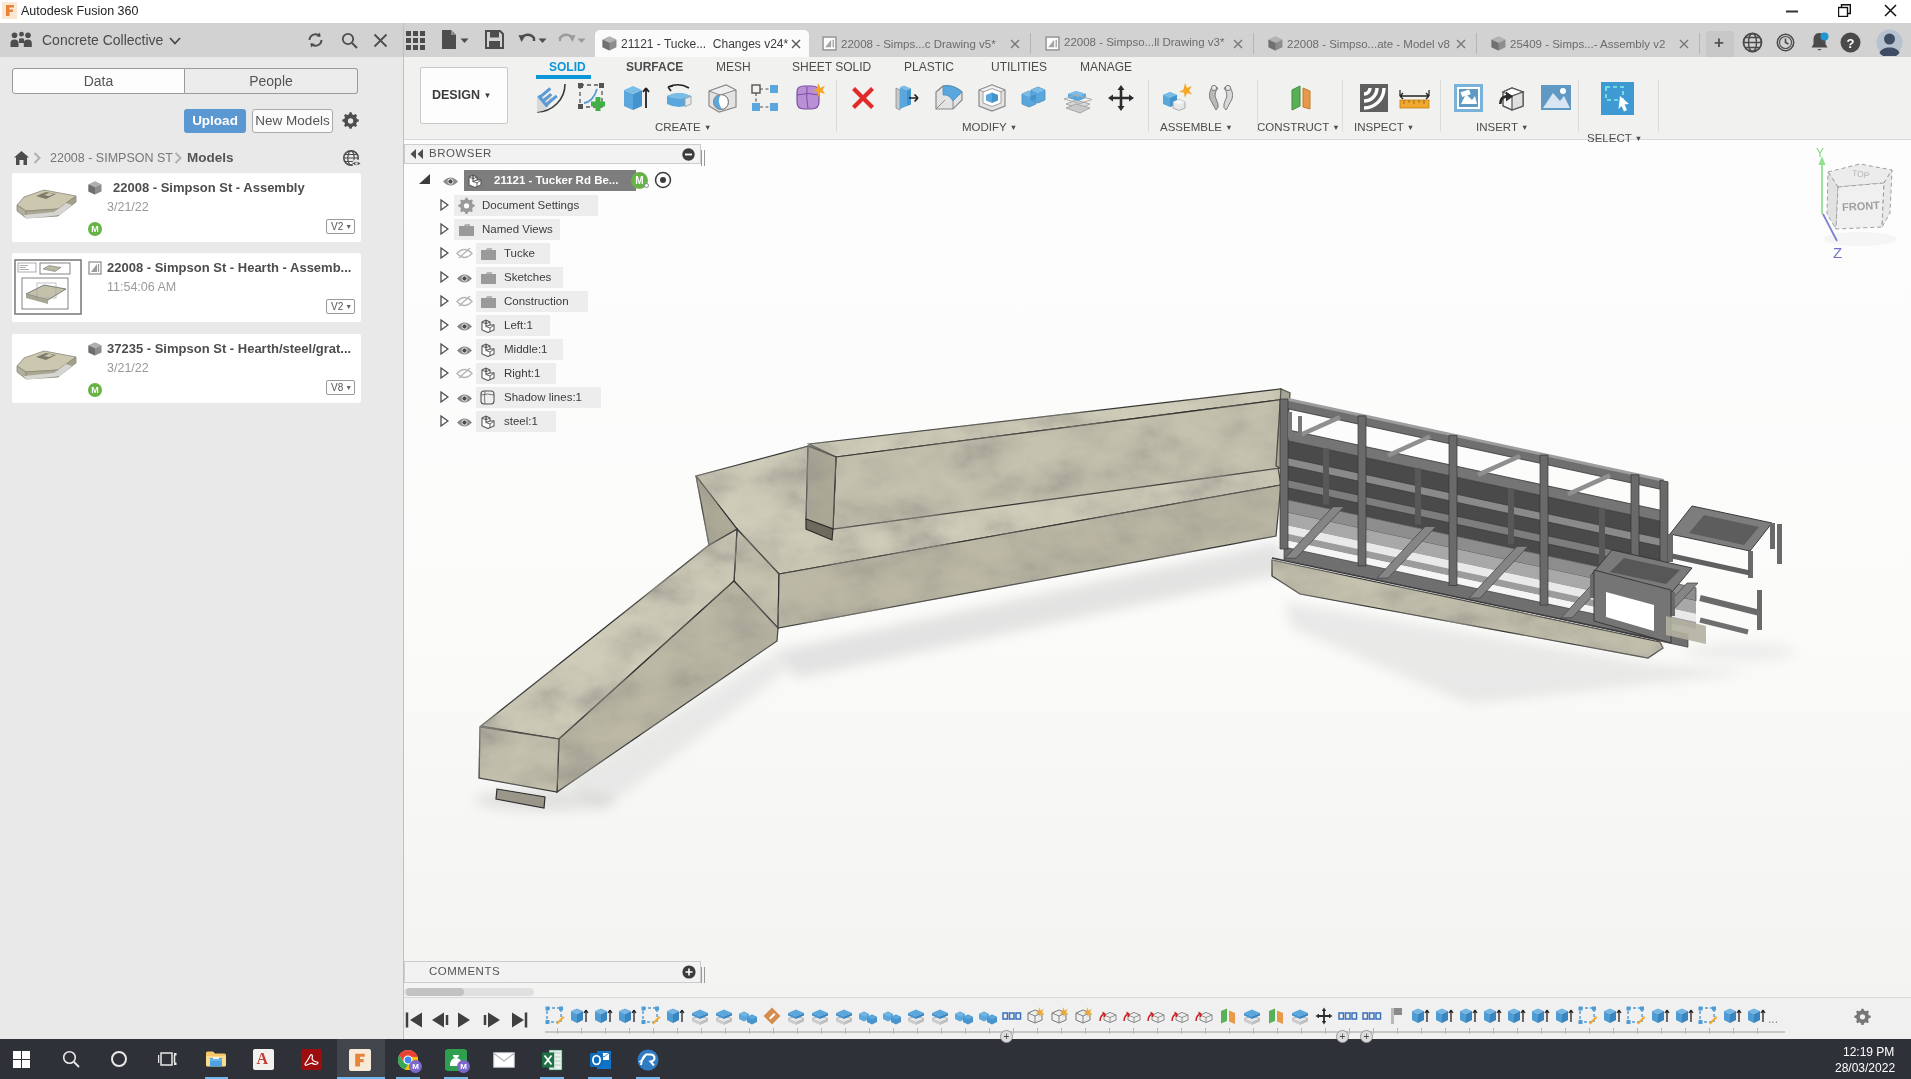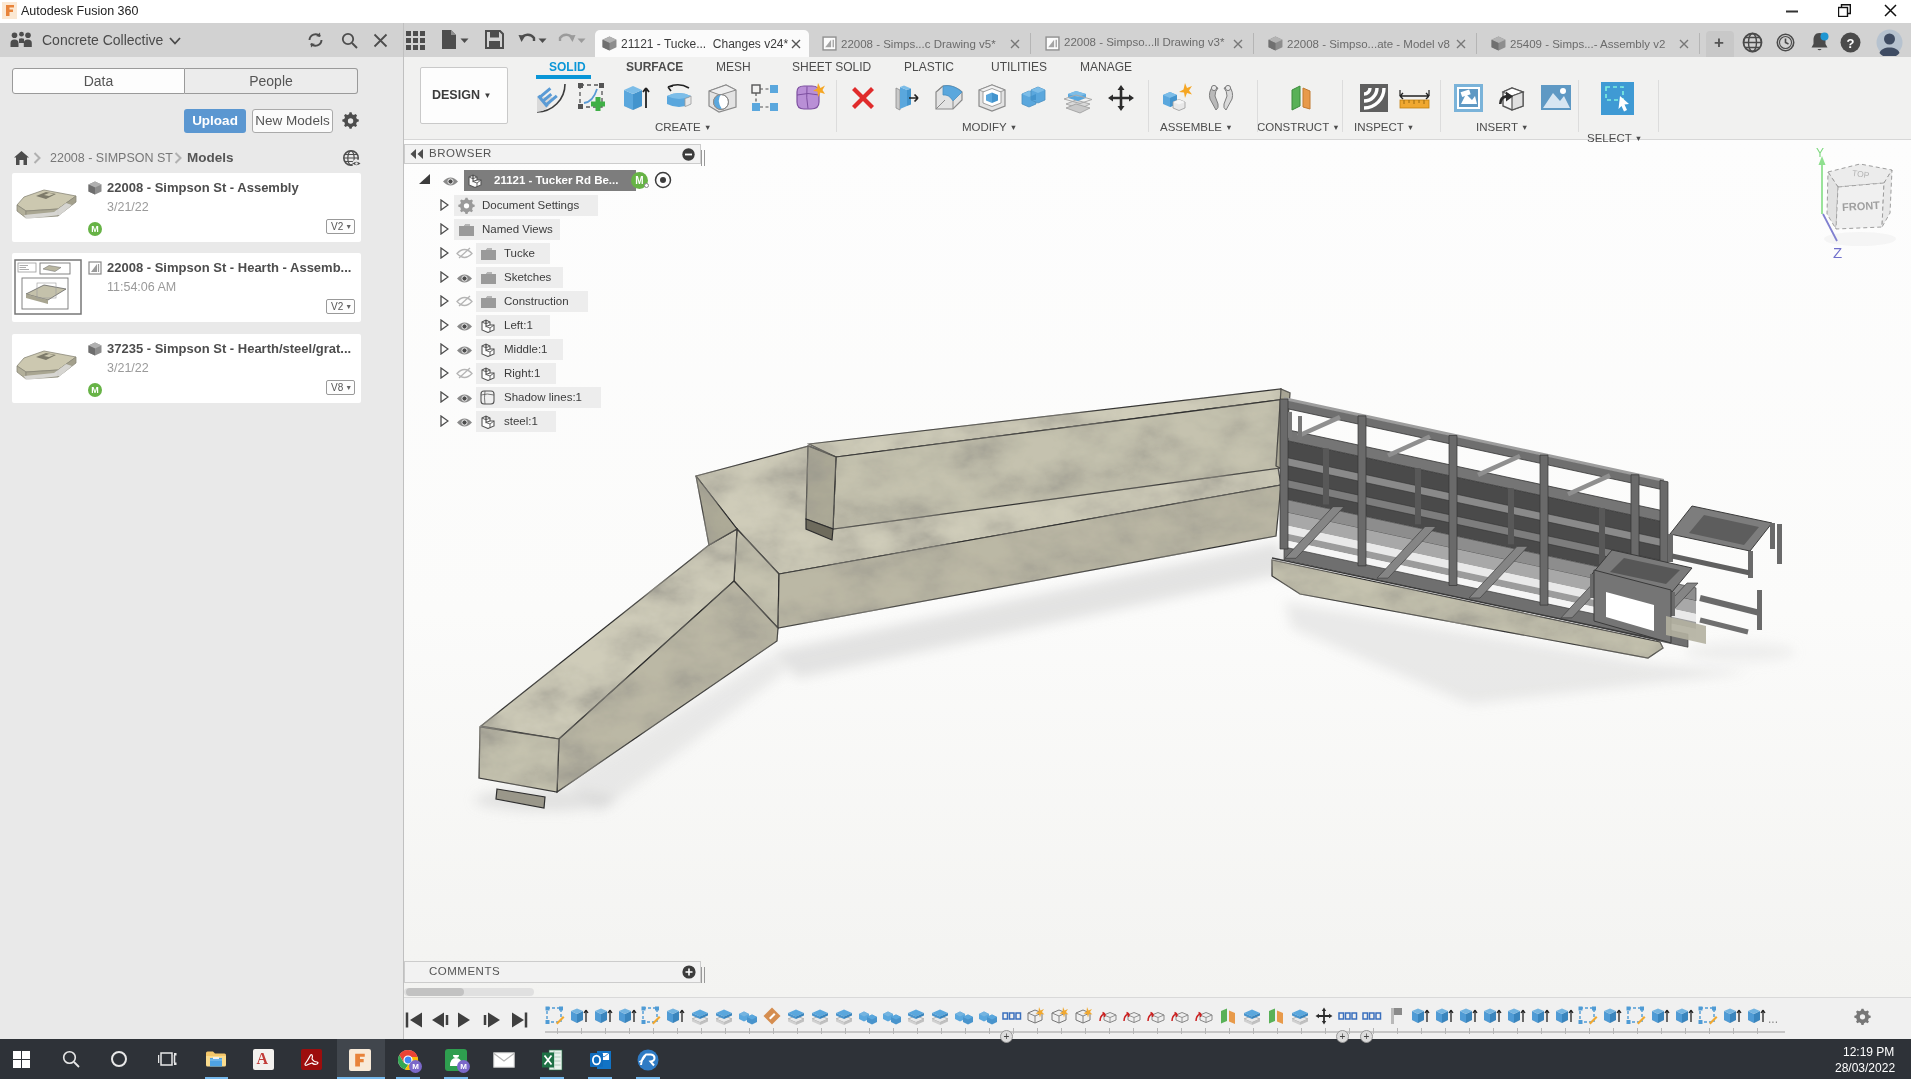--- a/index.html
+++ b/index.html
@@ -93,21 +93,21 @@
   <polygon points="44,24 62,11 62,17 44,31" fill="#a3a08c" stroke="#8a8878" stroke-width="0.8"></polygon>
   <polygon points="22,11 32,7 42,9 32,14" fill="#7d7a6a"></polygon>
   <polygon points="30,10 35,8 40,9 35,11" fill="#ccc8b0"></polygon>
   <polygon points="10,30 40,27 52,18 58,20 46,30 12,34" fill="#e2e2e2" opacity="0.8"></polygon>
 </svg>
 <svg class="abs" style="left:88px;top:181px" width="14" height="14" viewBox="0 0 14 14">
   <polygon points="7,0.5 13.5,3.5 13.5,10.5 7,13.5 0.5,10.5 0.5,3.5" fill="#8d8d8d"></polygon>
   <polygon points="7,0.5 13.5,3.5 7,6.5 0.5,3.5" fill="#b0b0b0"></polygon>
   <polygon points="0.5,3.5 7,6.5 7,13.5 0.5,10.5" fill="#6e6e6e"></polygon>
 </svg>
-<div class="tx" style="left:107px;top:180px;font-size:13px;font-weight:bold;color:#4d4d4d;">22008 - Simpson St - Assembly</div>
+<div class="tx" style="left:113px;top:180px;font-size:13px;font-weight:bold;color:#4d4d4d;">22008 - Simpson St - Assembly</div>
 <div class="tx" style="left:107px;top:200px;font-size:12.5px;color:#9a9a9a;">3/21/22</div>
 <div class="abs" style="left:88px;top:222px;width:14px;height:14px;border-radius:50%;background:#67b346;color:#fff;font-size:9px;font-weight:bold;text-align:center;line-height:14px;">M</div>
 <div class="abs" style="left:326px;top:219px;width:29px;height:15px;background:#fdfdfd;border:1px solid #999;border-radius:2px;font-size:10px;color:#555;padding-left:4px;line-height:13px;">V2<span style="font-size:7px;color:#666;position:relative;top:-1.5px;left:2px;">▼</span></div>
 <div class="abs" style="left:12px;top:253px;width:349px;height:69px;background:#fff;border-radius:2px;"></div>
 <svg class="abs" style="left:14px;top:259px" width="68" height="56" viewBox="0 0 68 56">
   <rect x="1" y="1" width="66" height="54" fill="#ffffff" stroke="#777" stroke-width="1.5"></rect>
   <rect x="4" y="4" width="18" height="9" fill="none" stroke="#999" stroke-width="0.8"></rect>
   <path d="M5.5 6.5 H14 M5.5 8.5 H12 M5.5 10.5 H15" stroke="#888" stroke-width="0.7"></path>
   <rect x="26" y="4" width="30" height="11" fill="none" stroke="#777" stroke-width="0.9"></rect>
   <polygon points="29,10 35,6.5 47,8.5 41,12.5" fill="#b9b6a1" stroke="#666" stroke-width="0.5"></polygon>

